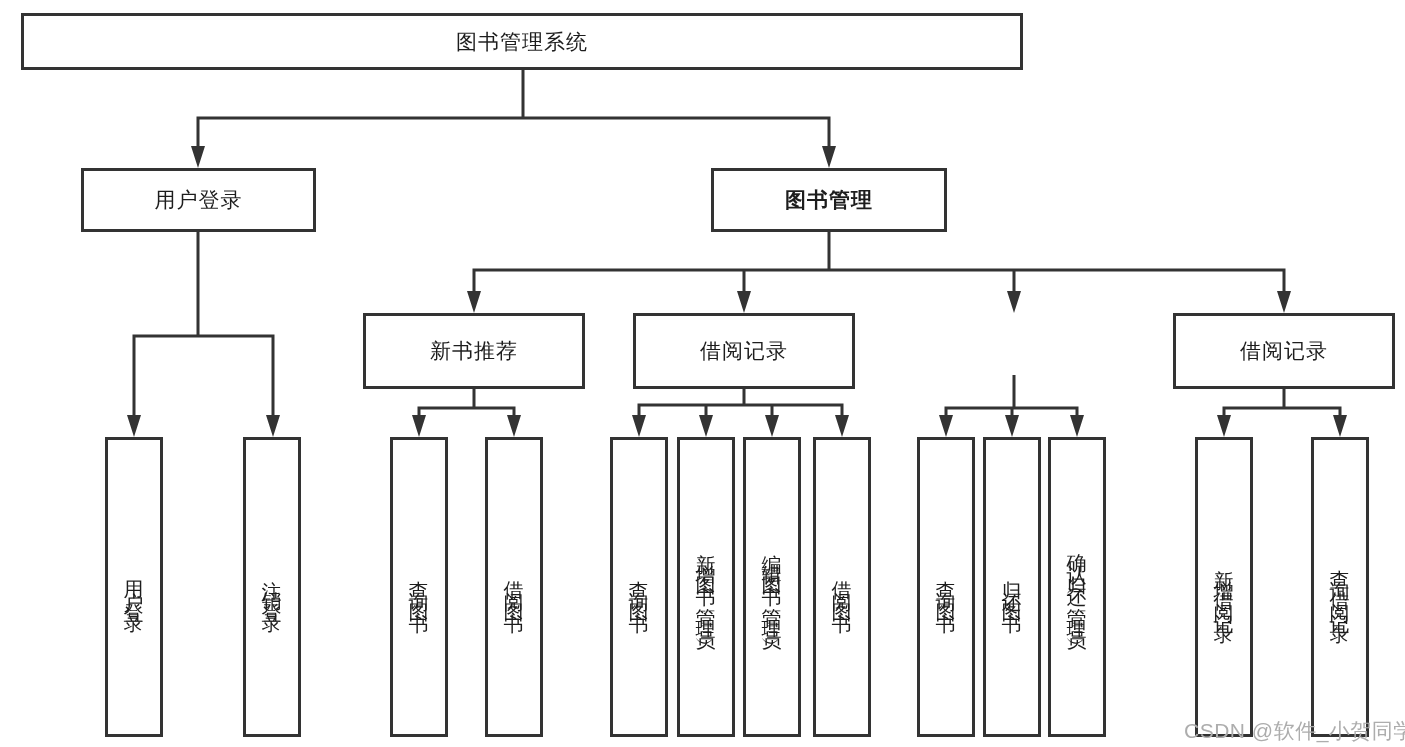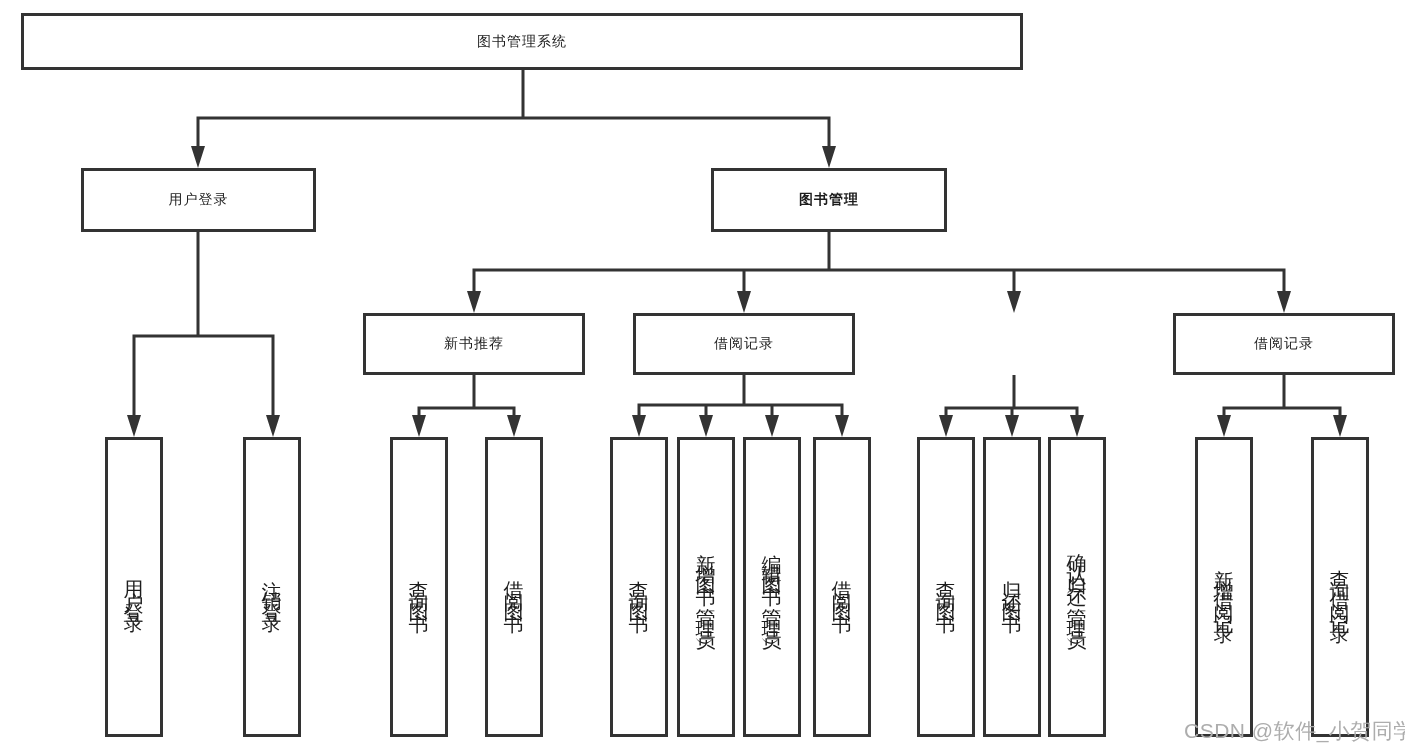--- a/index.html
+++ b/index.html
@@ -22,28 +22,28 @@
     box-sizing: border-box;
     border: 3px solid #333333;
     background: #ffffff;
     display: flex;
     align-items: center;
     justify-content: center;
     color: #1d1d1d;
     z-index: 2;
   }
   .h-node {
-    font-size: 14px;
+    font-size: 21px;
     letter-spacing: 1px;
     white-space: nowrap;
   }
   .root-node  { left: 21px;  top: 13px;  width: 1002px; height: 57px; }
   .l2-a       { left: 81px;  top: 168px; width: 235px;  height: 64px; }
   .l2-b       { left: 711px; top: 168px; width: 236px;  height: 64px; font-weight: bold; }
-  .l3         { top: 313px; width: 222px; height: 62px; }
+  .l3         { top: 313px; width: 222px; height: 76px; }
   .l3-a { left: 363px; }
   .l3-b { left: 633px; }
   .l3-c { left: 903px; }
   .l3-d { left: 1173px; }
   .leaf {
     top: 437px;
     width: 58px;
     height: 300px;
   }
   .vtext {

